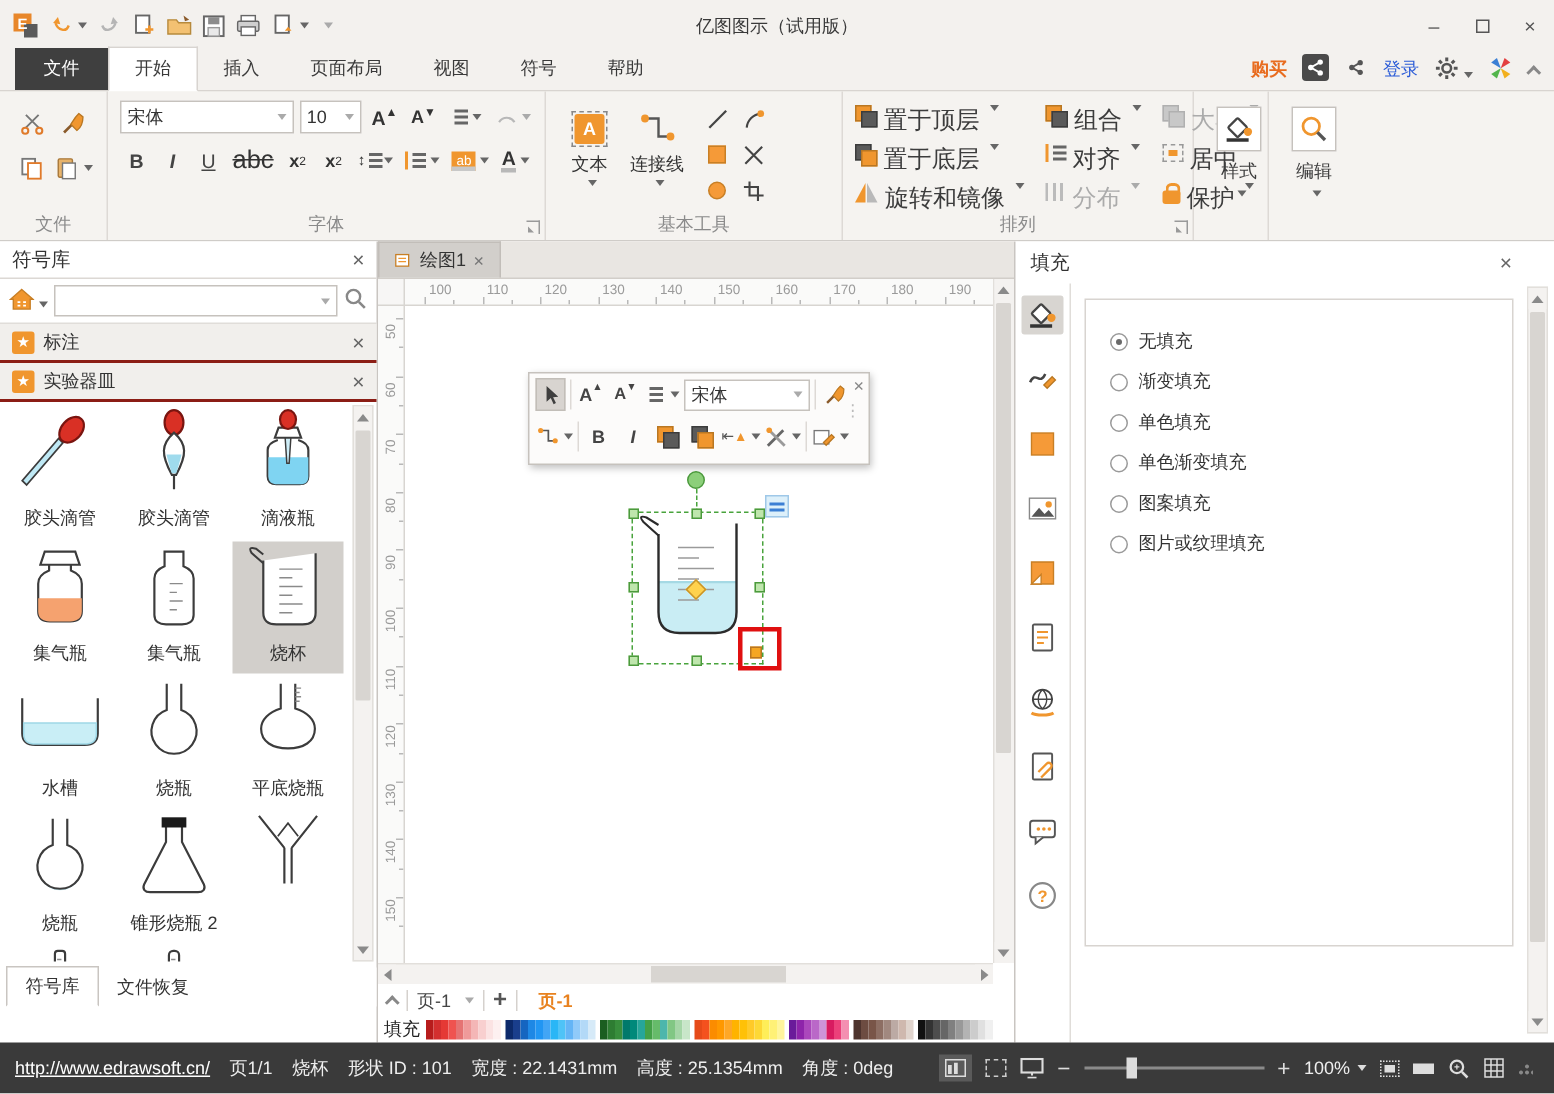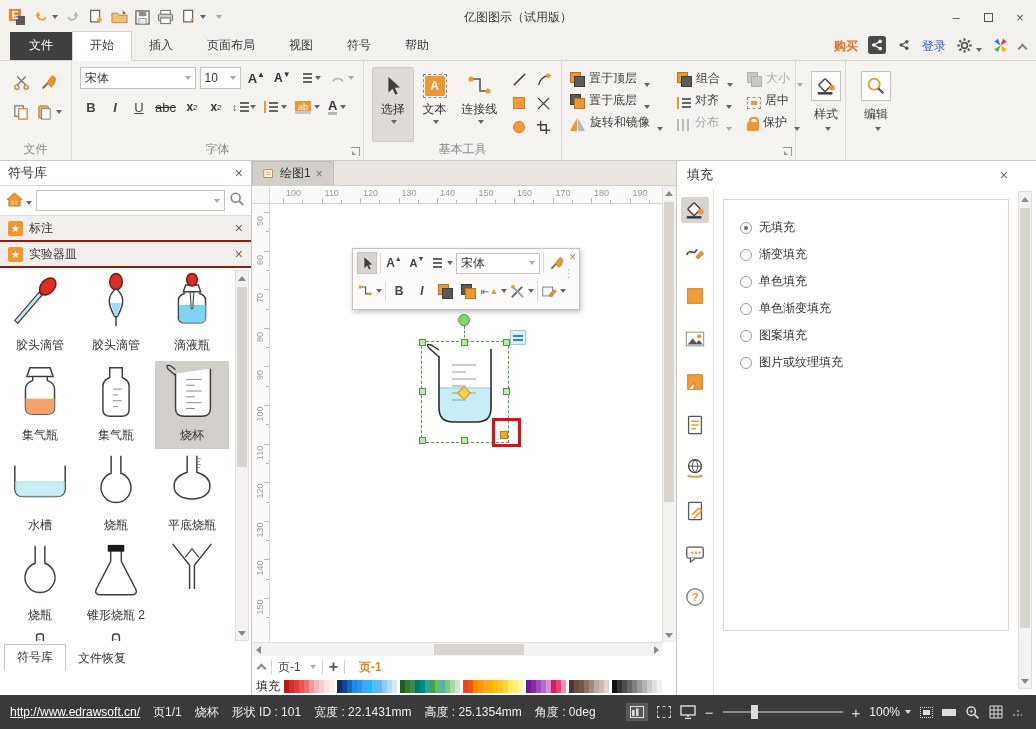--- a/index.html
+++ b/index.html
@@ -40,21 +40,21 @@
   .combo { display:flex; align-items:center; height:22px; background:#fff; border:1px solid #c6c2bd; padding:0 4px; font-size:12px; color:#333; }
   .combo .val { flex:1; }
   .fontrow { display:flex; align-items:center; gap:4px; margin-bottom:7px; }
   .fontrow2 { display:flex; align-items:center; gap:2px; }
   .tbt { font-size:13px; color:#444; }
   .bigbtn { display:flex; flex-direction:column; align-items:center; justify-content:flex-start; width:42px; padding:3px 0 0; font-size:12px; color:#333; border:1px solid transparent; border-radius:2px; }
   .bigbtn.sel { background:#dedad6; border-color:#cfc9c3; }
   .bigbtn .bic { height:30px; display:flex; align-items:center; }
   .smgrid { display:grid; grid-template-columns:24px 24px; grid-auto-rows:24px; align-items:center; justify-items:center; margin-left:4px; }
   .arr-grid { display:grid; grid-template-columns:auto auto auto; column-gap:14px; row-gap:5px; align-items:center; }
-  .arrbtn { display:flex; align-items:flex-end; gap:4px; font-size:12px; color:#3c3c3c; white-space:nowrap; }
+  .arrbtn { display:flex; align-items:flex-start; gap:4px; font-size:16px; color:#3c3c3c; white-space:nowrap; }
   .arrbtn.dis { color:#ababab; }
   .vbig { display:flex; flex-direction:column; align-items:center; width:44px; padding-top:4px; }
   .vbig .box { width:30px; height:30px; border:1px solid #c6c2bd; background:#fff; display:flex; align-items:center; justify-content:center; }
   .vbig .lb { margin-top:5px; color:#3c3c3c; }
 
   
   .msq { position:relative; width:15px; height:15px; display:inline-block; }
   .msq::before { content:""; position:absolute; left:0; top:0; width:9px; height:9px; background:#f0962e; border:1px solid #b97722; }
   .msq::after { content:""; position:absolute; right:0; bottom:0; width:9px; height:9px; background:#5a5a5a; border:1px solid #3c3c3c; }
   .msq.back::before { background:#5a5a5a; border-color:#3c3c3c; }
@@ -359,21 +359,21 @@
         <span class="rbtn tbt">
             <b>B</b>
           </span>
         <span class="rbtn tbt">
             <i><b>I</b></i>
           </span>
         <span class="rbtn tbt">
             <u>U</u>
           </span>
         <span class="rbtn">
-            <s style="font-size:13px">abc</s>
+            <s style="font-size:17px">abc</s>
           </span>
         <span class="rbtn">
             <b>x</b>
             <sub style="font-size:8px">2</sub>
           </span>
         <span class="rbtn">
             <b>x</b>
             <sup style="font-size:8px">2</sup>
           </span>
         <span class="rbtn">
@@ -392,29 +392,20 @@
         <span class="rbtn">
             <span style="display:inline-block;font-size:13px;font-weight:bold;border-bottom:3px solid #b8b8b8;line-height:12px">A</span>
             <span class="crt"></span>
           </span>
       </div>
       <div class="glabel">字体</div>
       <span class="dlg"></span>
     </div>
 
     <div class="rgroup" style="width:198px;display:flex">
-      <div class="bigbtn sel">
-        <span class="bic">
-            <svg width="22" height="24" viewBox="0 0 24 24">
-              <path d="M7 2 L7 19 L11.5 15 L14.5 21.5 L17 20.3 L14 14 L19.5 13.5 Z" fill="#3f3f3f"></path>
-            </svg>
-          </span>
-        <span>选择</span>
-          <span class="crt" style="margin-top:2px"></span>
-      </div>
       <div class="bigbtn">
         <span class="bic">
             <span style="display:inline-block;border:1px dashed #888;padding:1px">
               <span style="display:block;width:20px;height:20px;background:#f0962e;color:#fff;font-weight:bold;text-align:center;line-height:20px;border-radius:2px">A</span>
             </span>
           </span>
         <span>文本</span>
           <span class="crt" style="margin-top:2px"></span>
       </div>
       <div class="bigbtn" style="width:48px">
@@ -500,20 +491,21 @@
             <span class="mdist"></span>
             <span>分布</span>
             <span class="crt lite"></span>
           </div>
           <div class="arrbtn">
             <span class="mlock"></span>
             <span>保护</span>
             <span class="crt"></span>
           </div>
         </div>
+      <div class="glabel">排列</div>
       <span class="dlg"></span>
     </div>
 
     <div class="rgroup" style="width:50px">
       <div class="vbig">
         <span class="box">
           <svg width="22" height="22" viewBox="0 0 24 24">
               <rect x="6" y="6" width="10" height="10" rx="1" transform="rotate(45 11 11)" fill="#fff" stroke="#444" stroke-width="1.6"></rect>
               <path d="M3 20 h16" stroke="#333" stroke-width="2.6"></path>
               <circle cx="18.5" cy="14" r="3" fill="#f0962e"></circle>

